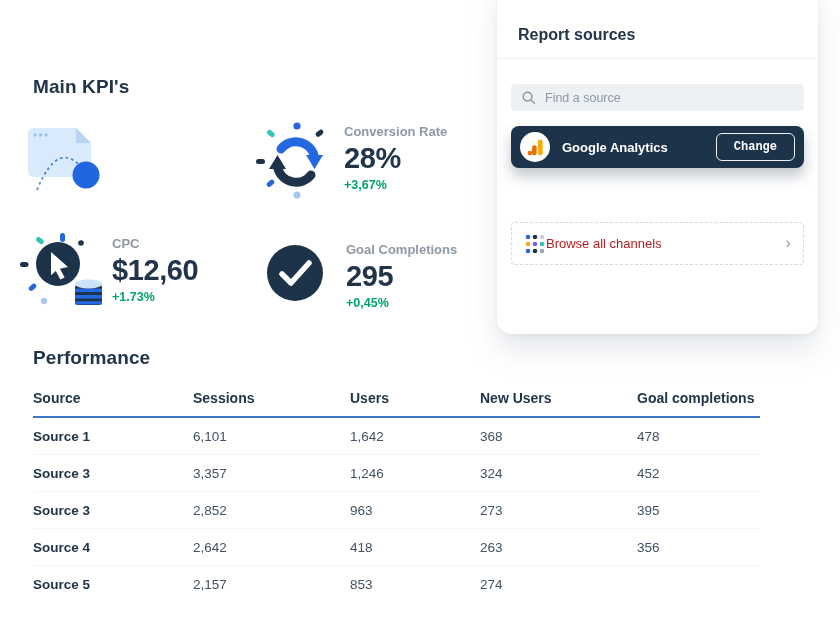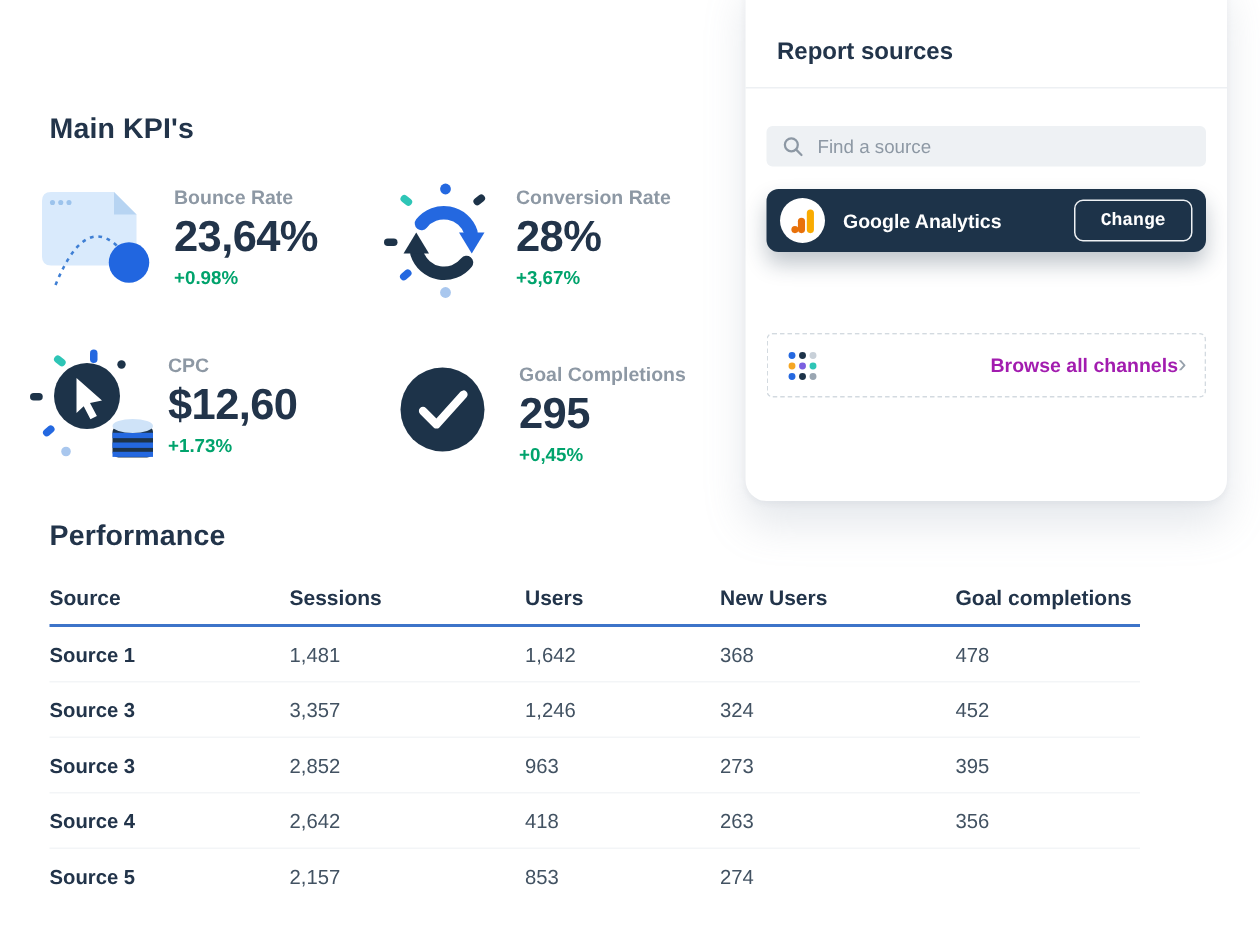--- a/index.html
+++ b/index.html
@@ -41,21 +41,21 @@
     box-shadow:0 8px 14px rgba(29,51,73,.28);
     display:flex; align-items:center; padding:0 9px; }
   .ga-logo-circle { width:30px; height:30px; border-radius:50%; background:#fff;
     display:flex; align-items:center; justify-content:center; }
   .ga-name { flex:1; margin-left:12px; color:#fff; font-size:13px; font-weight:700; }
   .change-btn { height:28px; padding:0 17px; background:transparent; color:#fff;
     border:1.5px solid #eef1f4; border-radius:6px; font-size:12px; font-weight:700;
     font-family:Liberation Mono, monospace; cursor:pointer; }
   .browse-box { margin-top:54px; height:43px; border:1px dashed #d3dae0; border-radius:4px;
     display:flex; align-items:center; padding:0 12px; cursor:pointer; }
-  .browse-label { flex:1; text-align:right; color:#a21caf; font-size:13px; font-weight:700; }
+  .browse-label { flex:1; text-align:left; color:#b91c1c; font-size:13px; font-weight:400; }
   .browse-chevron { color:#97a1ac; font-size:17px; line-height:1; margin-top:-2px; }
 
   
   .ptable { position:absolute; left:33px; top:390px; width:727px; }
   .prow { display:grid; grid-template-columns:160px 157px 130px 157px 1fr; align-items:center; }
   .prow.head { padding-bottom:10px; border-bottom:2px solid #3d74c9;
     font-size:14px; font-weight:700; color:#22344a; }
   .prow.body { height:37px; border-bottom:1px solid #f3f5f7; font-size:13.5px; color:#425262; }
   .prow.body:last-child { border-bottom:none; }
   .prow.body .c0 { font-weight:700; color:#22344a; }
@@ -71,25 +71,20 @@
     <span class="icon-box">
       <svg width="84" height="80" viewBox="0 0 84 80">
         <path d="M3 16 q0-6 6-6 h42 l15 15 v28 q0 6 -6 6 H9 q-6 0 -6-6 z" fill="#d9eafc"></path>
         <path d="M51 10 l15 15 h-15 z" fill="#b7d4f2"></path>
         <circle cx="10" cy="17" r="1.7" fill="#9cc3ec"></circle>
           <circle cx="15.5" cy="17" r="1.7" fill="#9cc3ec"></circle>
           <circle cx="21" cy="17" r="1.7" fill="#9cc3ec"></circle>
         <path d="M12 72 Q34 18 60 54" stroke="#3f7fd4" stroke-width="1.7" stroke-dasharray="2.5 3.2" fill="none"></path>
         <circle cx="61" cy="57" r="13.5" fill="#2166e0"></circle>
       </svg>
-    </span>
-    <span class="txt">
-      <span class="kpi-label">Bounce Rate</span>
-      <span class="kpi-value">23,64%</span>
-      <span class="kpi-delta">+0.98%</span>
     </span>
   </div>
 
   <div class="kpi" id="kpi-conversion">
     <span class="icon-box">
       <svg width="84" height="84" viewBox="0 0 84 84">
         <path d="M27 31 A19 19 0 0 1 60 37" stroke="#2468e0" stroke-width="9" fill="none" stroke-linecap="round"></path>
         <polygon points="52,37 69,37 60.5,51" fill="#2468e0"></polygon>
         <path d="M57 57 A19 19 0 0 1 24 51" stroke="#1d3349" stroke-width="9" fill="none" stroke-linecap="round"></path>
         <polygon points="15,51 32,51 23.5,37" fill="#1d3349"></polygon>
@@ -198,21 +193,21 @@
     <div class="prow head">
         <span class="c0">Source</span>
         <span class="c1">Sessions</span>
         <span class="c2">Users</span>
         <span class="c3">New Users</span>
         <span class="c4">Goal completions</span>
       </div>
     <div>
         <div class="prow body">
           <span class="c0">Source 1</span>
-          <span class="c1">1,481</span>
+          <span class="c1">6,101</span>
           <span class="c2">1,642</span>
           <span class="c3">368</span>
           <span class="c4">478</span>
         </div>
         <div class="prow body">
           <span class="c0">Source 3</span>
           <span class="c1">3,357</span>
           <span class="c2">1,246</span>
           <span class="c3">324</span>
           <span class="c4">452</span>

